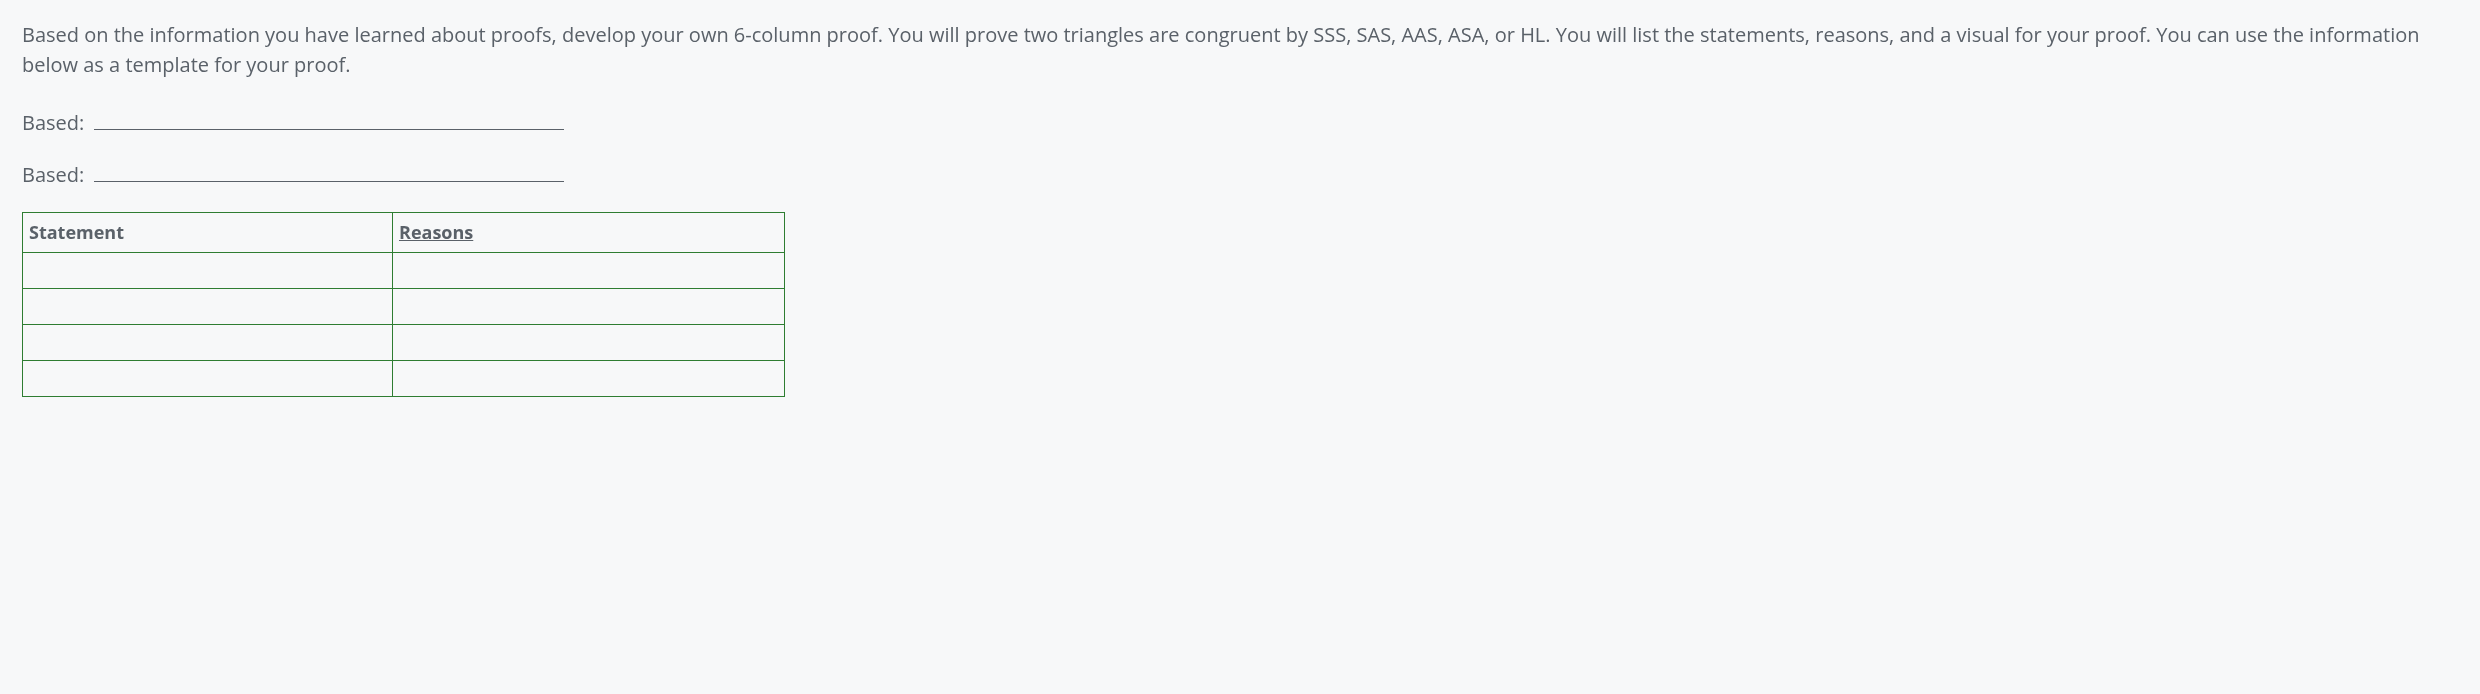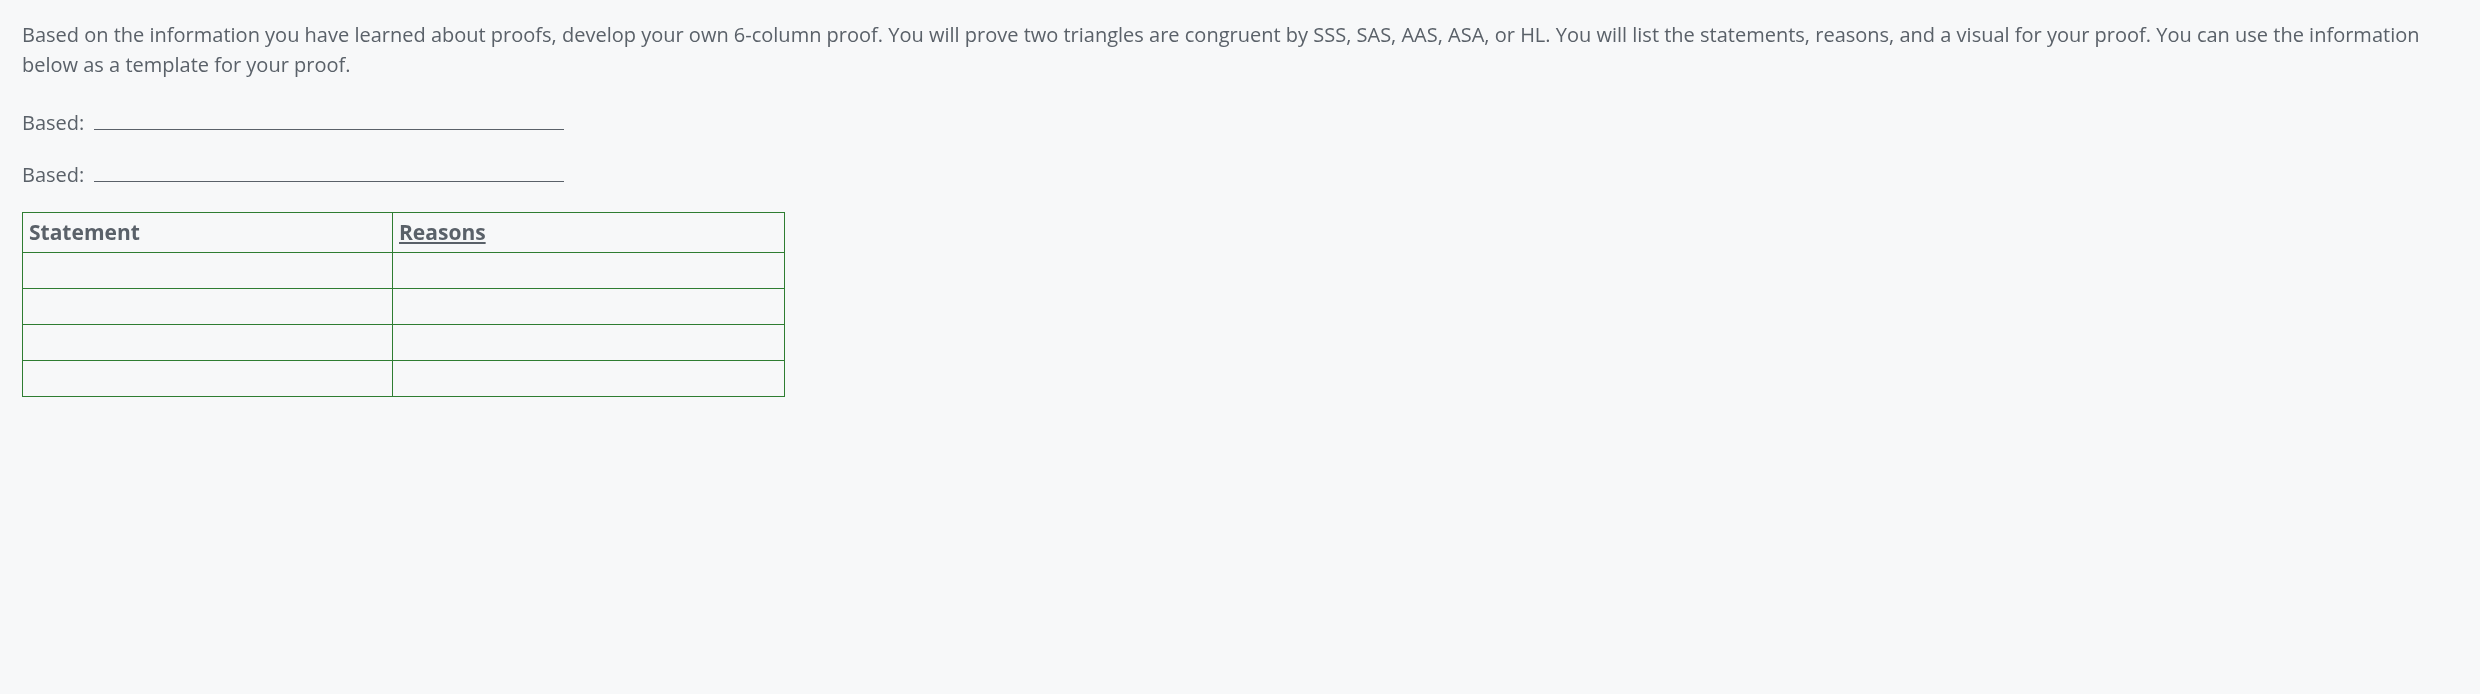--- a/index.html
+++ b/index.html
@@ -35,21 +35,21 @@
     }
     .proof-table th,
     .proof-table td {
       border: 1px solid #2e7d32;
       text-align: left;
       padding: 0 6px;
       height: 36px;
     }
     .proof-table th {
       font-weight: 700;
-      font-size: 21px;
+      font-size: 18px;
       color: #5a6169;
       height: 40px;
     }
     .col-statement {
       width: 370px;
     }
     .col-reasons {
       width: 392px;
       text-decoration: underline;
     }

